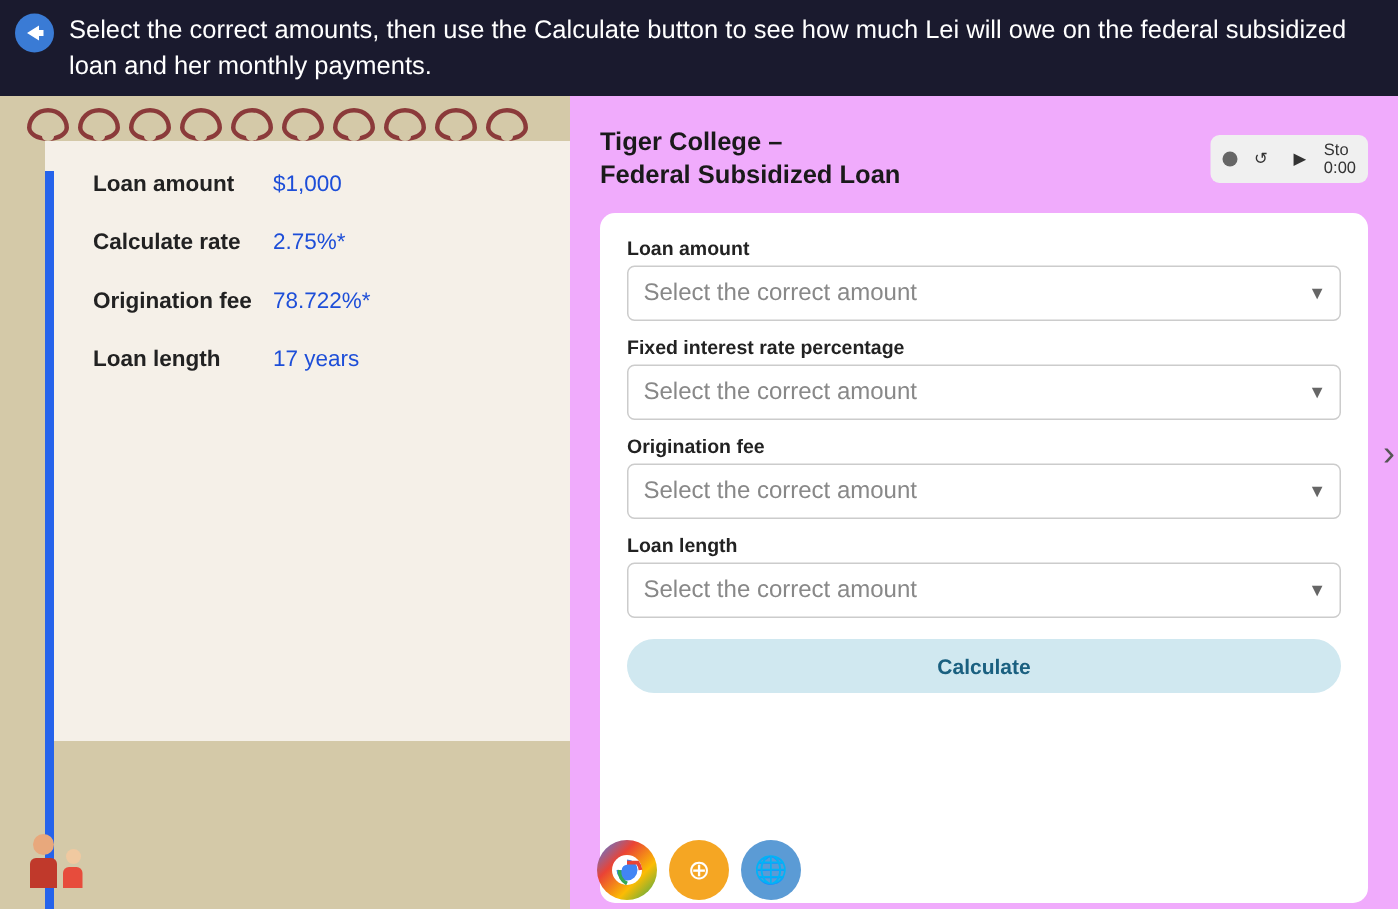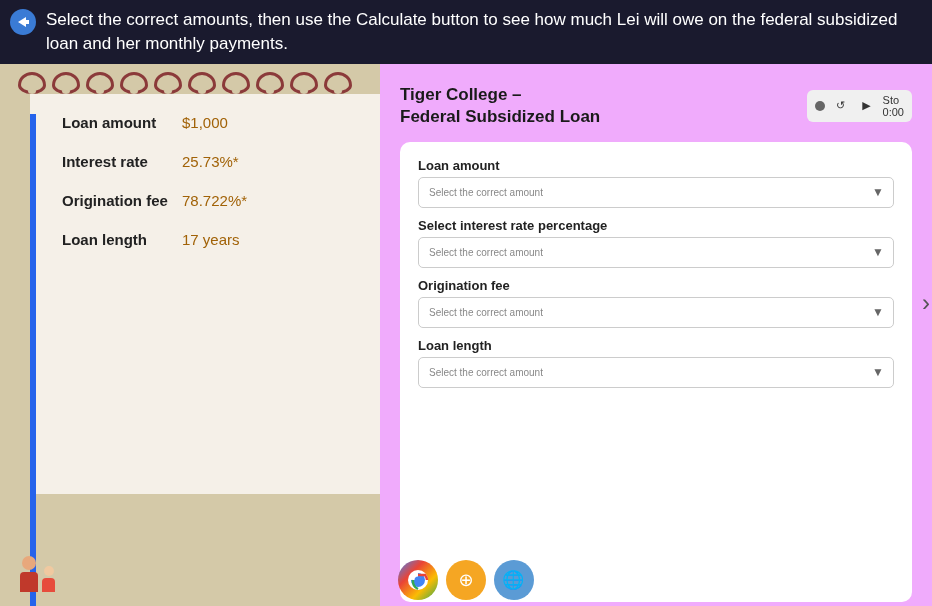--- a/index.html
+++ b/index.html
@@ -104,21 +104,21 @@
       margin-bottom: 22px;
       font-size: 15px;
     }
     .data-label {
       color: #222;
       font-weight: 600;
       width: 120px;
       flex-shrink: 0;
     }
     .data-value {
-      color: #a16207;
+      color: #1d4ed8;
       font-size: 15px;
     }
 
     
     .avatar-area {
       position: absolute;
       bottom: 20px;
       left: 20px;
     }
     .avatar-figures {
@@ -248,21 +248,21 @@
 
     .form-select-wrapper {
       position: relative;
     }
     .form-select {
       width: 100%;
       padding: 9px 30px 9px 10px;
       border: 1px solid #ccc;
       border-radius: 5px;
       background: white;
-      font-size: 10px;
+      font-size: 16px;
       color: #888;
       appearance: none;
       cursor: pointer;
     }
     .select-chevron {
       position: absolute;
       right: 10px;
       top: 50%;
       transform: translateY(-50%);
       font-size: 12px;
@@ -327,22 +327,22 @@
 
     <div class="notebook-inner">
       <div class="notebook-data">
 
         <div class="data-row">
           <span class="data-label">Loan amount</span>
           <span class="data-value">$1,000</span>
         </div>
 
         <div class="data-row">
-          <span class="data-label">Interest rate</span>
-          <span class="data-value">25.73%*</span>
+          <span class="data-label">Calculate rate</span>
+          <span class="data-value">2.75%*</span>
         </div>
 
         <div class="data-row">
           <span class="data-label">Origination fee</span>
           <span class="data-value">78.722%*</span>
         </div>
 
         <div class="data-row">
           <span class="data-label">Loan length</span>
           <span class="data-value">17 years</span>
@@ -389,21 +389,21 @@
             <option value="">Select the correct amount</option>
             <option value="1000">$1,000</option>
             <option value="2000">$2,000</option>
             <option value="3000">$3,000</option>
           </select>
           <span class="select-chevron">▼</span>
         </div>
       </div>
 
       <div>
-        <div class="form-field-label">Select interest rate percentage</div>
+        <div class="form-field-label">Fixed interest rate percentage</div>
         <div class="form-select-wrapper">
           <select class="form-select">
             <option value="">Select the correct amount</option>
             <option value="2.75">2.75%</option>
             <option value="3.75">3.75%</option>
             <option value="4.75">4.75%</option>
           </select>
           <span class="select-chevron">▼</span>
         </div>
       </div>
@@ -426,20 +426,21 @@
           <select class="form-select">
             <option value="">Select the correct amount</option>
             <option value="10">10 years</option>
             <option value="15">15 years</option>
             <option value="20">20 years</option>
           </select>
           <span class="select-chevron">▼</span>
         </div>
       </div>
 
+      <button class="calculate-btn">Calculate</button>
 
     </div>
 
   </div>
 
   <div class="right-nav-arrow">›</div>
 
 </div>
 
 <div class="bottom-bar">

